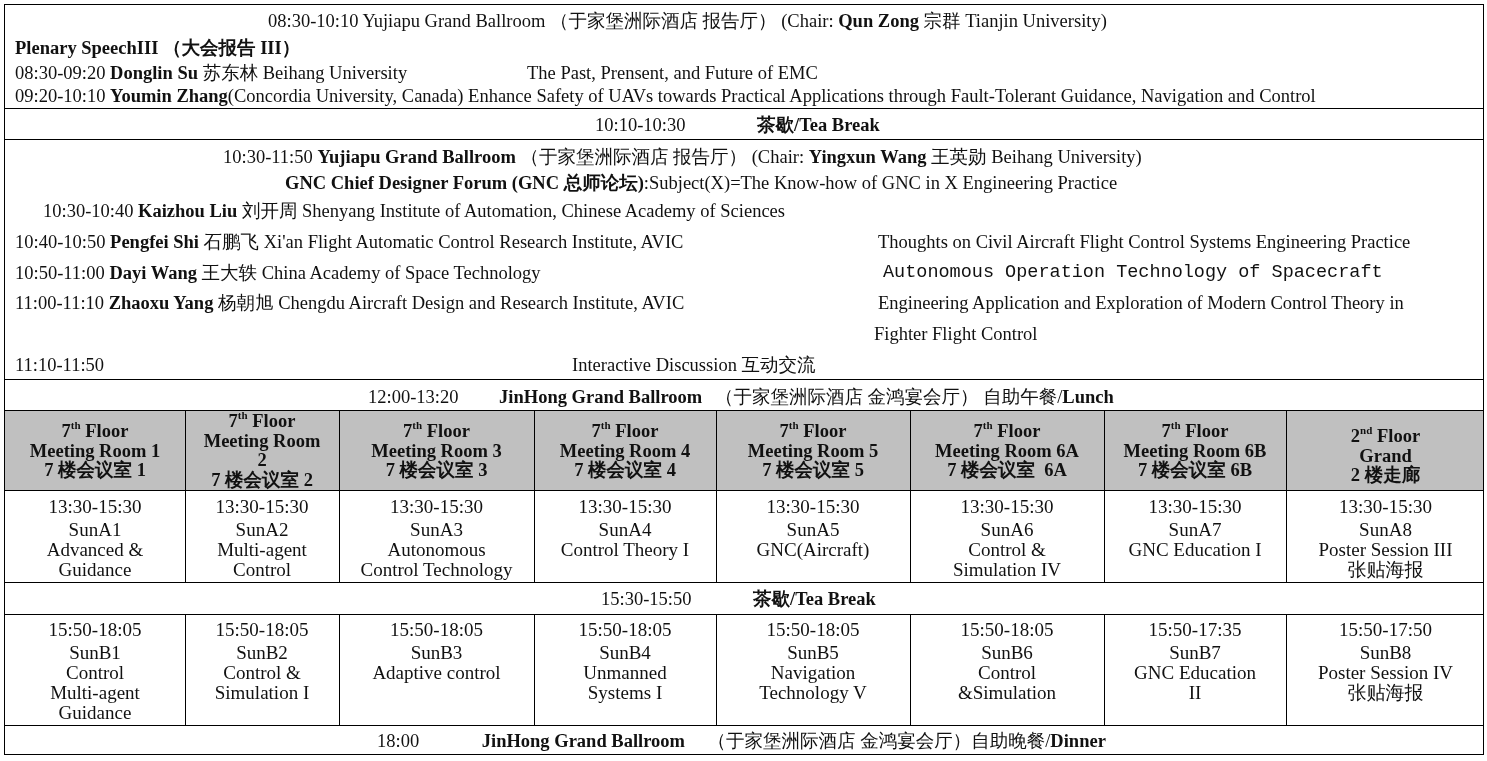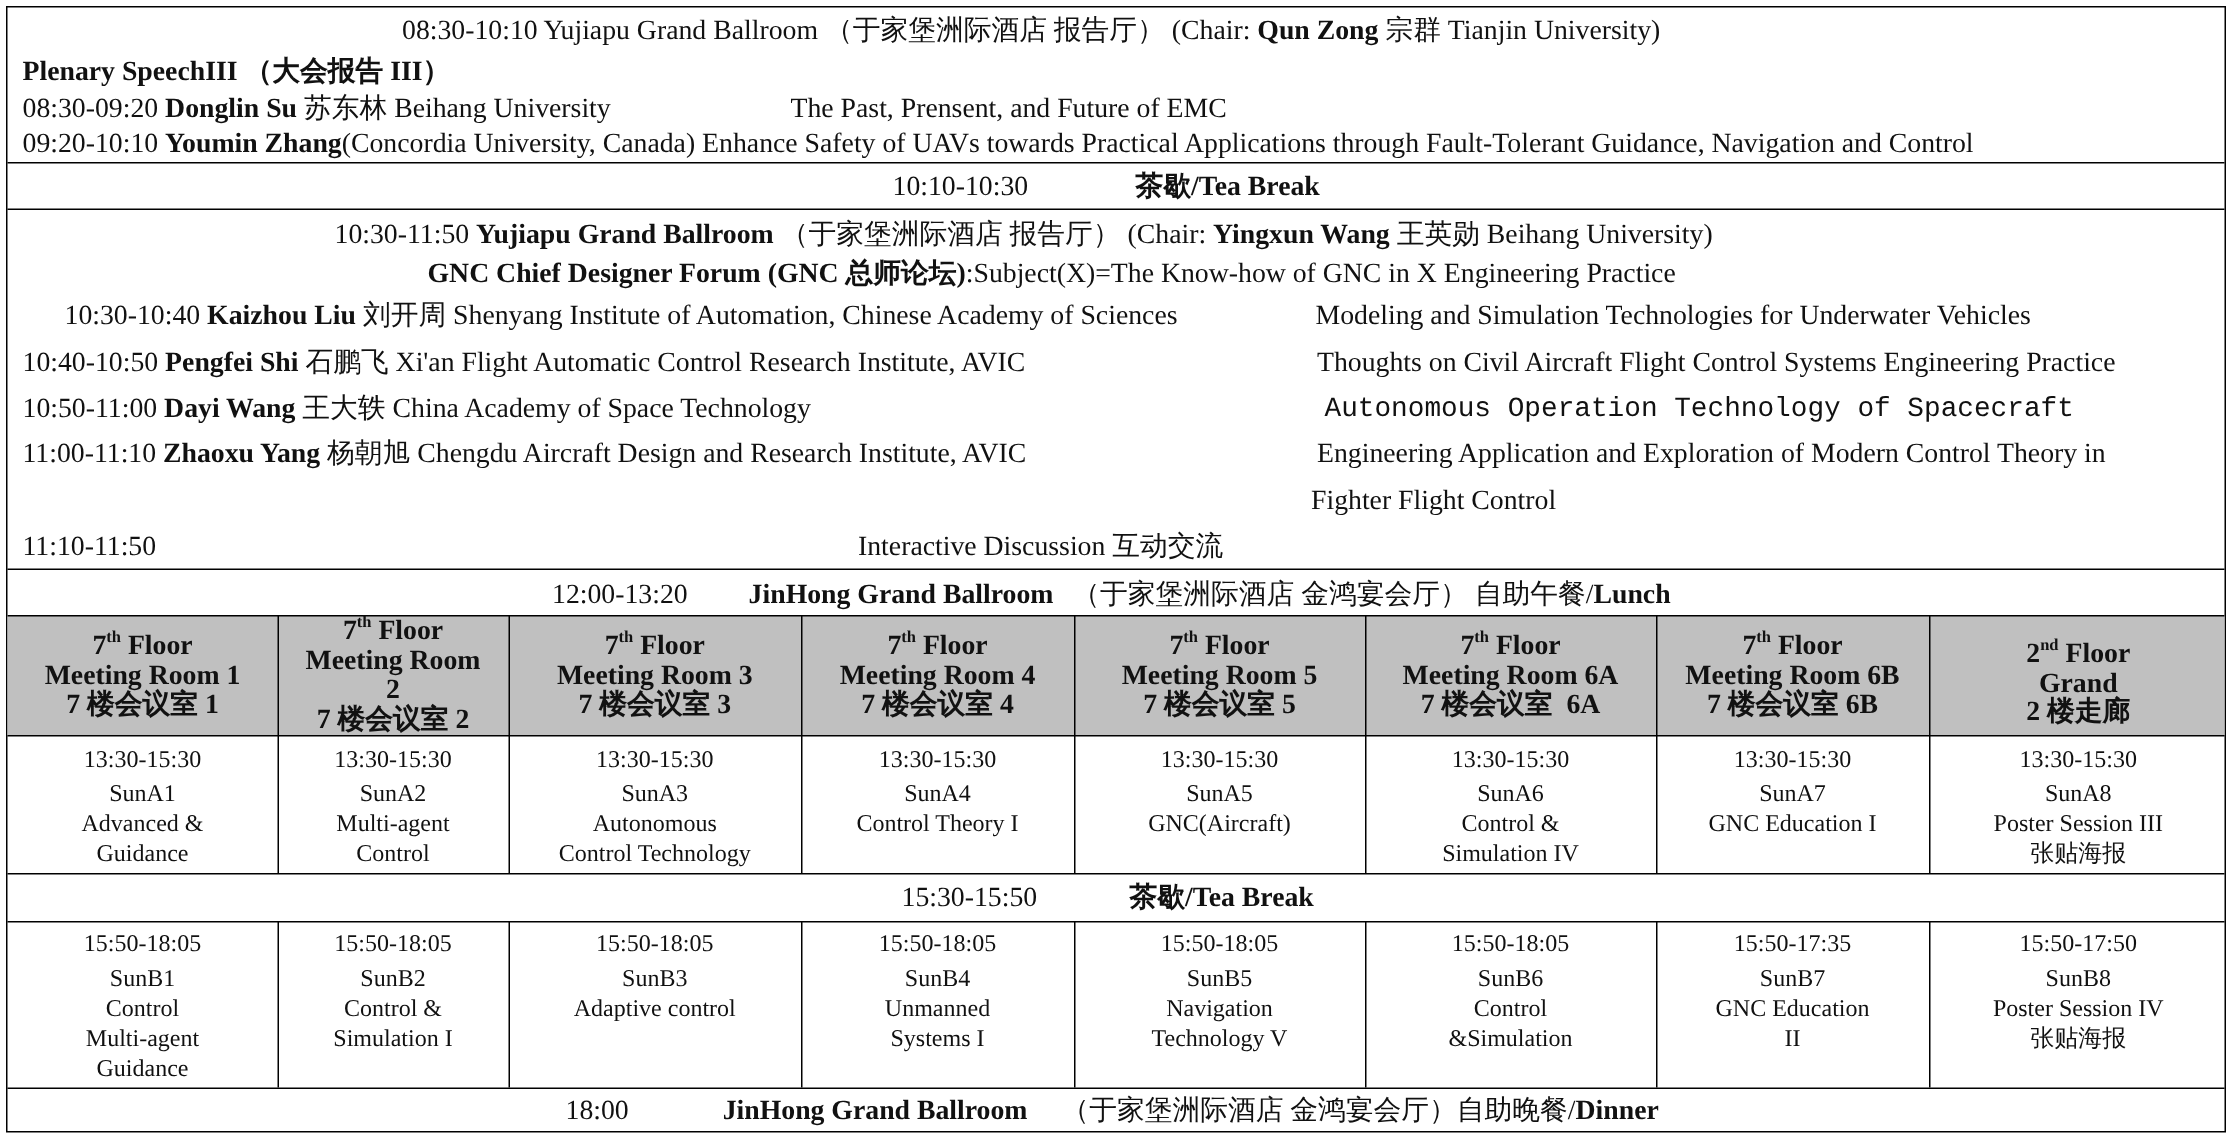--- a/index.html
+++ b/index.html
@@ -8,21 +8,21 @@
   .sheet { position:absolute; left:4px; top:4px; width:1480px; height:751px;
            border:1.5px solid #000; box-sizing:border-box; }
   .hline { position:absolute; left:0; right:0; height:0; border-top:1.5px solid #000; }
   .vline { position:absolute; width:0; border-left:1px solid #000; }
   .txt { position:absolute; white-space:nowrap; line-height:22px; }
   .b { font-weight:bold; }
   .hdr-bg { position:absolute; left:0; right:0; background:#c0c0c0; }
   .cell { position:absolute; text-align:center; line-height:20px; font-family:"Liberation Serif","DejaVu Serif",serif; }
   .hcell { font-weight:bold; font-size:18.5px; line-height:19.5px; }
   .hcell sup { font-size:11px; line-height:0; vertical-align:8px; }
-  .scell { font-size:16px; line-height:20px; }
+  .scell { font-size:19px; line-height:20px; }
 </style>
 </head>
 <body>
 
 <div class="sheet">
 
   <div class="txt" style="left:263px;top:5px;">
     <span>08:30-10:10</span>
     <span>Yujiapu Grand Ballroom</span>
     <span>（于家堡洲际酒店  报告厅）</span>
@@ -56,21 +56,20 @@
     <span>(Chair: </span><span class="b">Yingxun Wang</span><span> 王英勋 Beihang University)</span>
   </div>
   <div class="txt" style="left:280px;top:167px;">
     <span class="b">GNC Chief Designer Forum (GNC 总师论坛)</span><span>:Subject(X)=The Know-how of GNC in X Engineering Practice</span>
   </div>
 
   <div class="txt" style="left:10px;top:195px;margin-left:28px;">
     <span>10:30-10:40</span>
     <span class="b">Kaizhou Liu</span><span> 刘开周 Shenyang Institute of Automation, Chinese Academy of Sciences</span>
   </div>
-  <div class="txt" style="left:872px;top:195px;">Modeling and Simulation Technologies for Underwater Vehicles</div>
 
   <div class="txt" style="left:10px;top:226px;">
     <span>10:40-10:50</span>
     <span class="b">Pengfei Shi</span><span> 石鹏飞 Xi'an Flight Automatic Control Research Institute, AVIC</span>
   </div>
   <div class="txt" style="left:873px;top:226px;">Thoughts on Civil Aircraft Flight Control Systems Engineering Practice</div>
 
   <div class="txt" style="left:10px;top:257px;">
     <span>10:50-11:00</span>
     <span class="b">Dayi Wang</span><span> 王大轶 China Academy of Space Technology</span>

